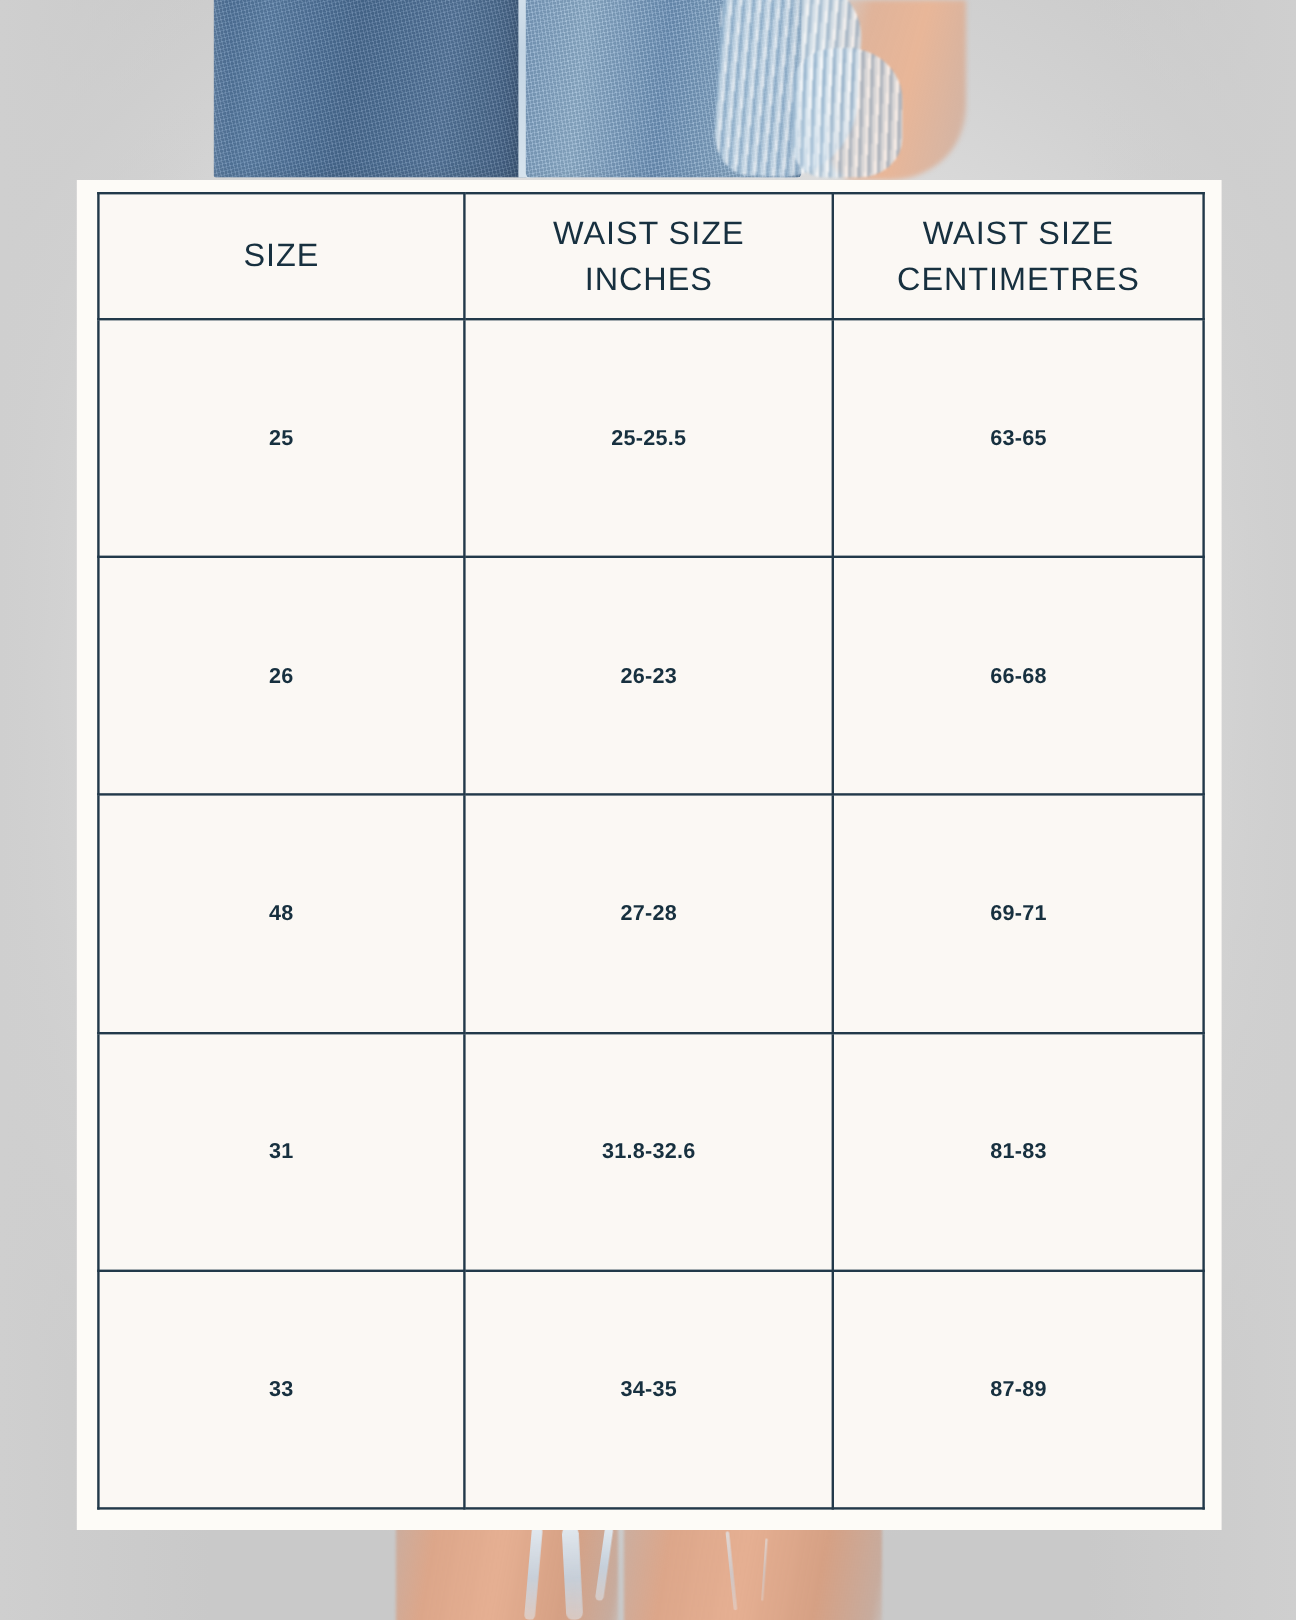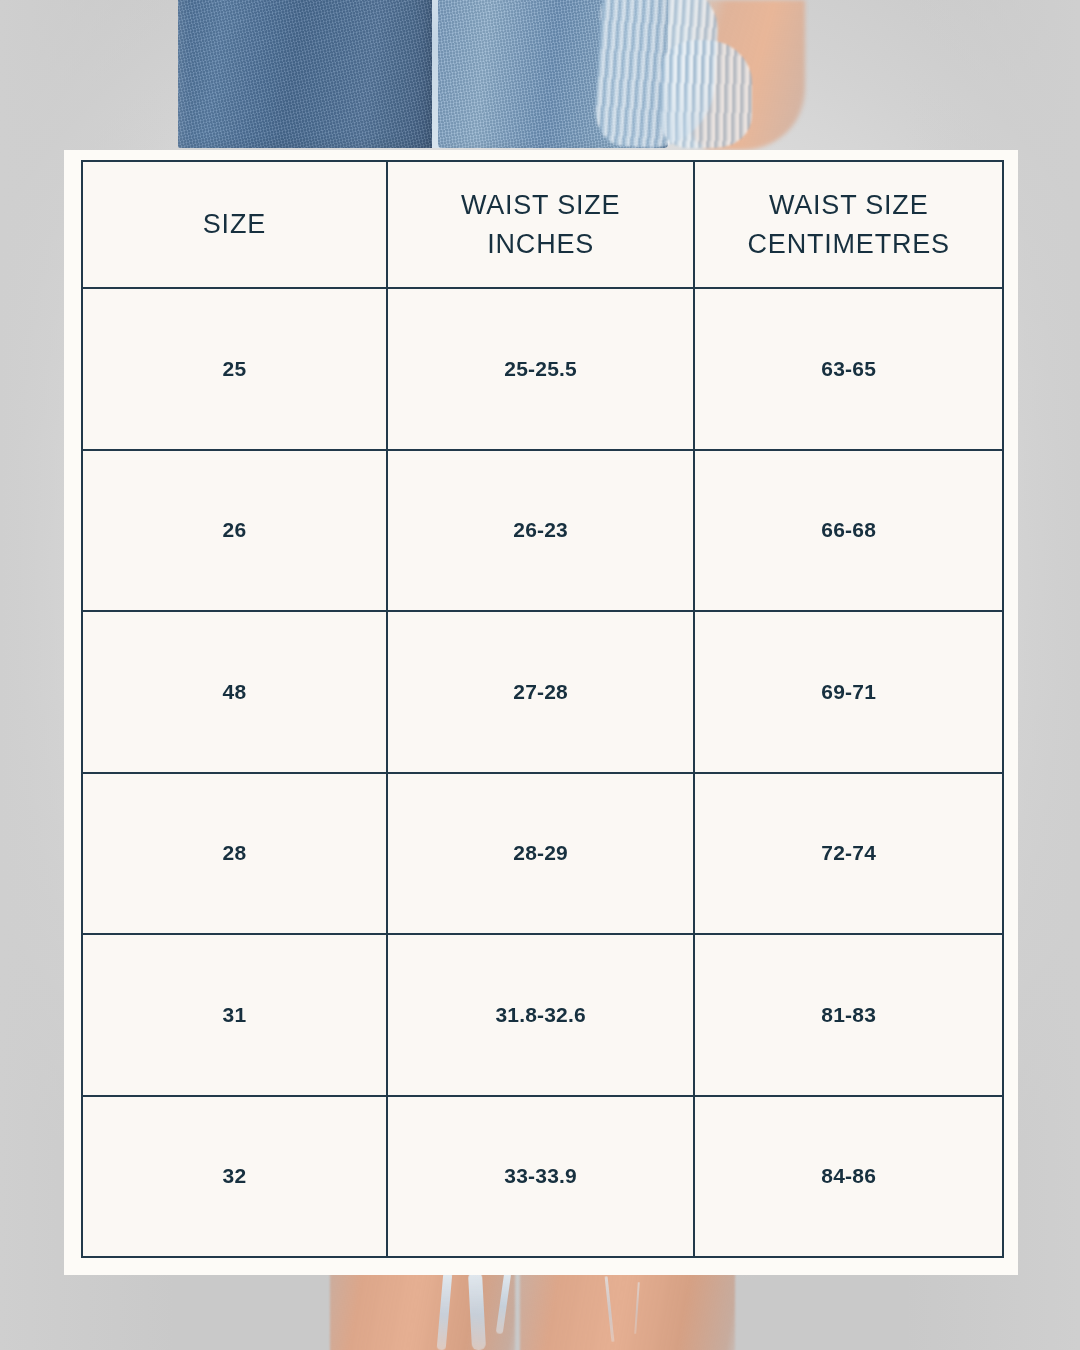--- a/index.html
+++ b/index.html
@@ -161,34 +161,34 @@
     border: 2px solid #22394a;
     text-align: center;
     vertical-align: middle;
     color: #17303f;
   }
 
   table.size-table col.c-size { width: 33.1%; }
   table.size-table col.c-in   { width: 33.4%; }
   table.size-table col.c-cm   { width: 33.5%; }
 
-  thead tr { height: 127px; }
+  thead tr { height: 105px; }
   tbody tr { height: 88px; }
 
   .th-text {
     font-size: 27px;
     font-weight: 400;
     letter-spacing: 0.8px;
     line-height: 1.42;
     text-transform: uppercase;
     white-space: pre-line;
   }
 
   .cell-val {
-    font-size: 21px;
+    font-size: 18px;
     font-weight: 700;
     letter-spacing: 0.2px;
   }
 </style>
 </head>
 <body>
 
 <div class="photo-backdrop"></div>
 
 <div class="photo-subject">
@@ -244,29 +244,24 @@
           <td><span class="cell-val">26</span></td>
           <td><span class="cell-val">26-23</span></td>
           <td><span class="cell-val">66-68</span></td>
         </tr>
         <tr>
           <td><span class="cell-val">48</span></td>
           <td><span class="cell-val">27-28</span></td>
           <td><span class="cell-val">69-71</span></td>
         </tr>
         <tr>
-          <td><span class="cell-val">28</span></td>
-          <td><span class="cell-val">28-29</span></td>
-          <td><span class="cell-val">72-74</span></td>
-        </tr>
-        <tr>
           <td><span class="cell-val">31</span></td>
           <td><span class="cell-val">31.8-32.6</span></td>
           <td><span class="cell-val">81-83</span></td>
         </tr>
         <tr>
-          <td><span class="cell-val">32</span></td>
-          <td><span class="cell-val">33-33.9</span></td>
-          <td><span class="cell-val">84-86</span></td>
+          <td><span class="cell-val">33</span></td>
+          <td><span class="cell-val">34-35</span></td>
+          <td><span class="cell-val">87-89</span></td>
         </tr>
       </tbody>
   </table>
 </div>
 
 </body></html>

